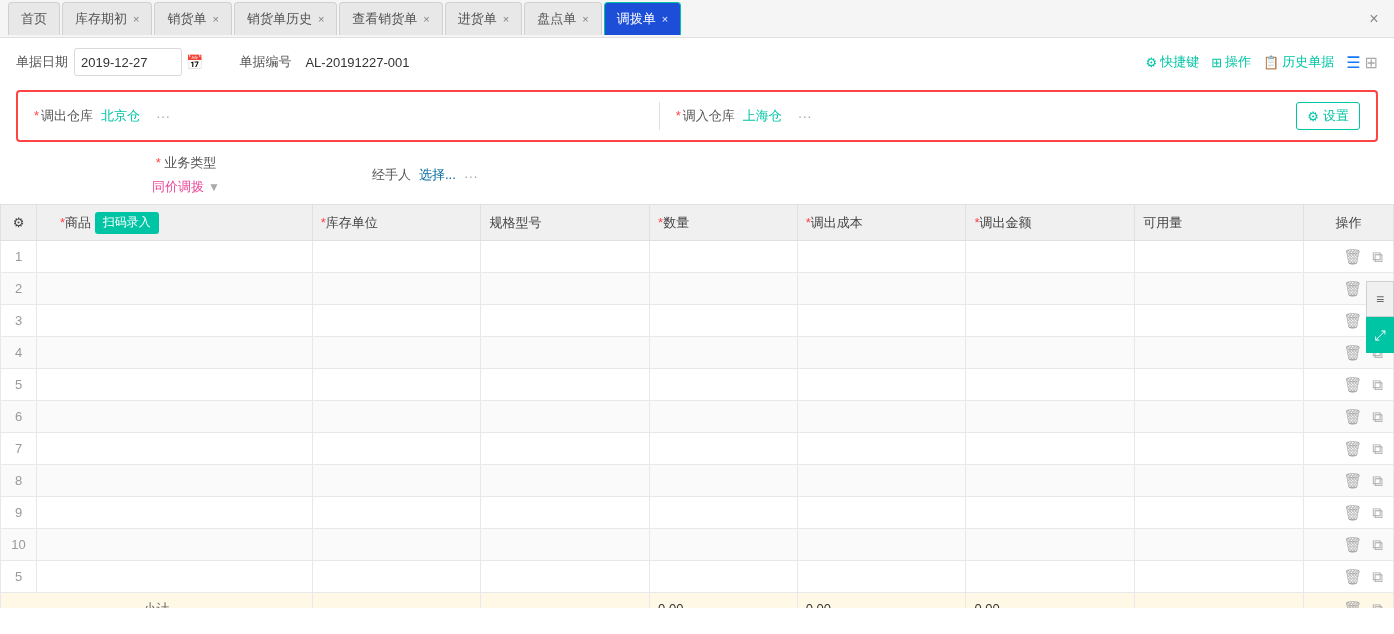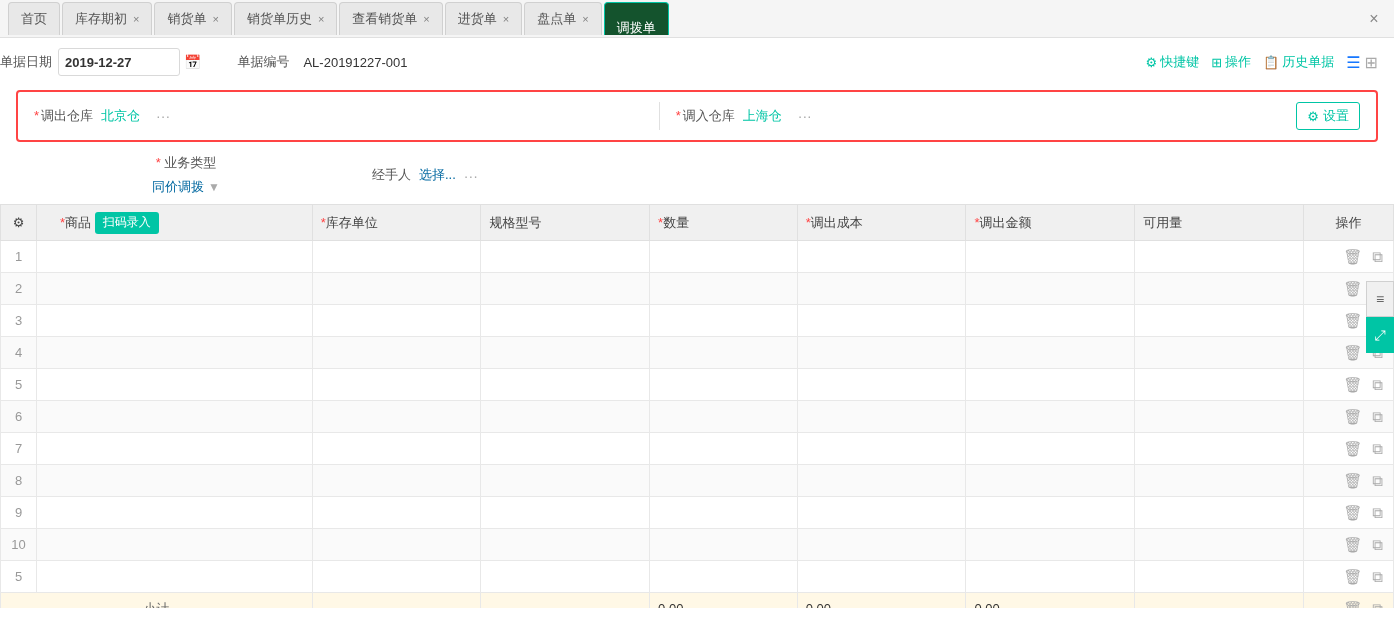--- a/index.html
+++ b/index.html
@@ -24,24 +24,23 @@
       cursor: pointer;
       font-size: 13px;
       color: #555;
       background: #e8e8e8;
       border: 1px solid #d0d0d0;
       border-bottom: none;
       gap: 6px;
       white-space: nowrap;
     }
     .tab.active {
-      background: #14532d;
+      background: #1d4ed8;
       color: #fff;
       border-color: #00c5a5;
-      flex-direction: column;
     }
     .tab .close-icon {
       font-size: 11px;
       color: inherit;
       opacity: 0.7;
       cursor: pointer;
     }
     .tab.active .close-icon { color: #fff; opacity: 0.9; }
     .tab-close-btn {
       margin-left: auto;
@@ -50,21 +49,21 @@
       display: flex;
       align-items: center;
       justify-content: center;
       cursor: pointer;
       font-size: 16px;
       color: #888;
     }
 
     
     .form-area {
-      padding: 10px 16px 6px 0;
+      padding: 10px 16px 6px 16px;
       background: #fff;
     }
     .form-row {
       display: flex;
       align-items: center;
       gap: 16px;
       margin-bottom: 8px;
     }
     .form-row .field-group {
       display: flex;
@@ -76,23 +75,22 @@
       color: #555;
       white-space: nowrap;
     }
     .doc-date-input {
       border: 1px solid #d9d9d9;
       border-radius: 3px;
       padding: 3px 6px;
       font-size: 13px;
       color: #333;
       background: #fff;
-      width: 122px;
+      width: 108px;
       height: 28px;
-      font-weight: bold;
     }
     .calendar-icon {
       color: #00c5a5;
       cursor: pointer;
       font-size: 14px;
       margin-left: -2px;
     }
     .doc-num-label {
       font-size: 13px;
       color: #555;
@@ -381,21 +379,21 @@
   </div>
 </div>
 
 <div style="display:flex;align-items:center;gap:0;padding:4px 16px 8px 16px;">
   <div style="display:flex;align-items:center;gap:6px;min-width:340px;flex-direction:column;">
     <label style="font-size:13px;color:#555;">
       <span style="color:#f44;">*</span>
       <span>业务类型</span>
     </label>
     <div style="display:flex;align-items:center;gap:4px;flex:1;max-width:200px;">
-      <span style="font-size:13px;color:#0369a1;">同价调拨</span>
+      <span style="font-size:13px;color:#ec4899;">同价调拨</span>
       <span style="color:#aaa;font-size:12px;">▼</span>
     </div>
   </div>
   <div style="display:flex;align-items:flex-end;gap:8px;margin-left:16px;">
     <label style="font-size:13px;color:#555;">经手人</label>
     <span style="font-size:13px;color:#0369a1;cursor:pointer;">选择...</span>
     <span style="color:#aaa;font-size:14px;cursor:pointer;">···</span>
   </div>
 </div>
 

